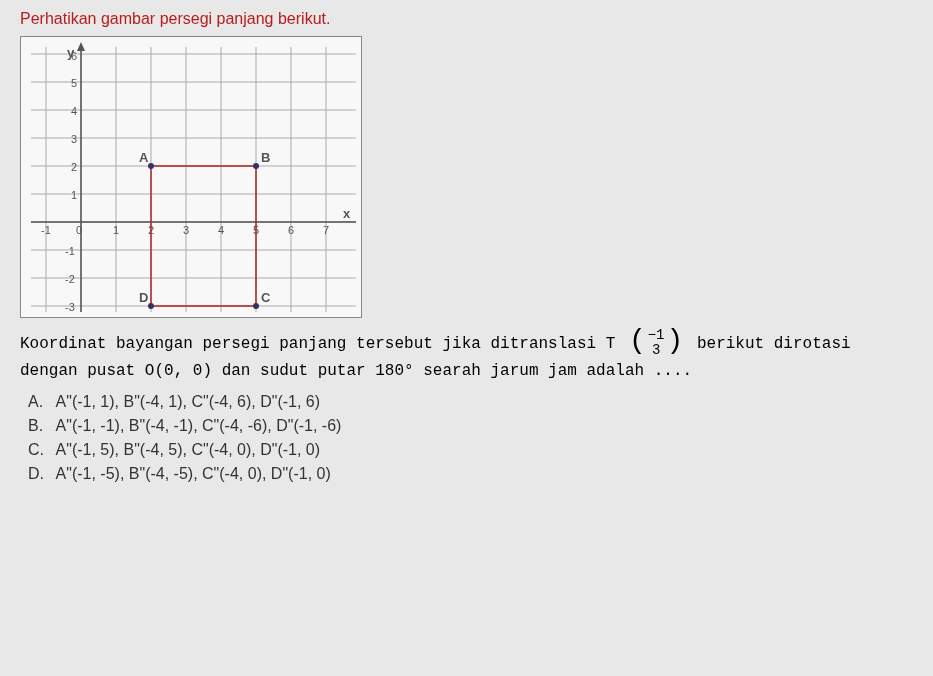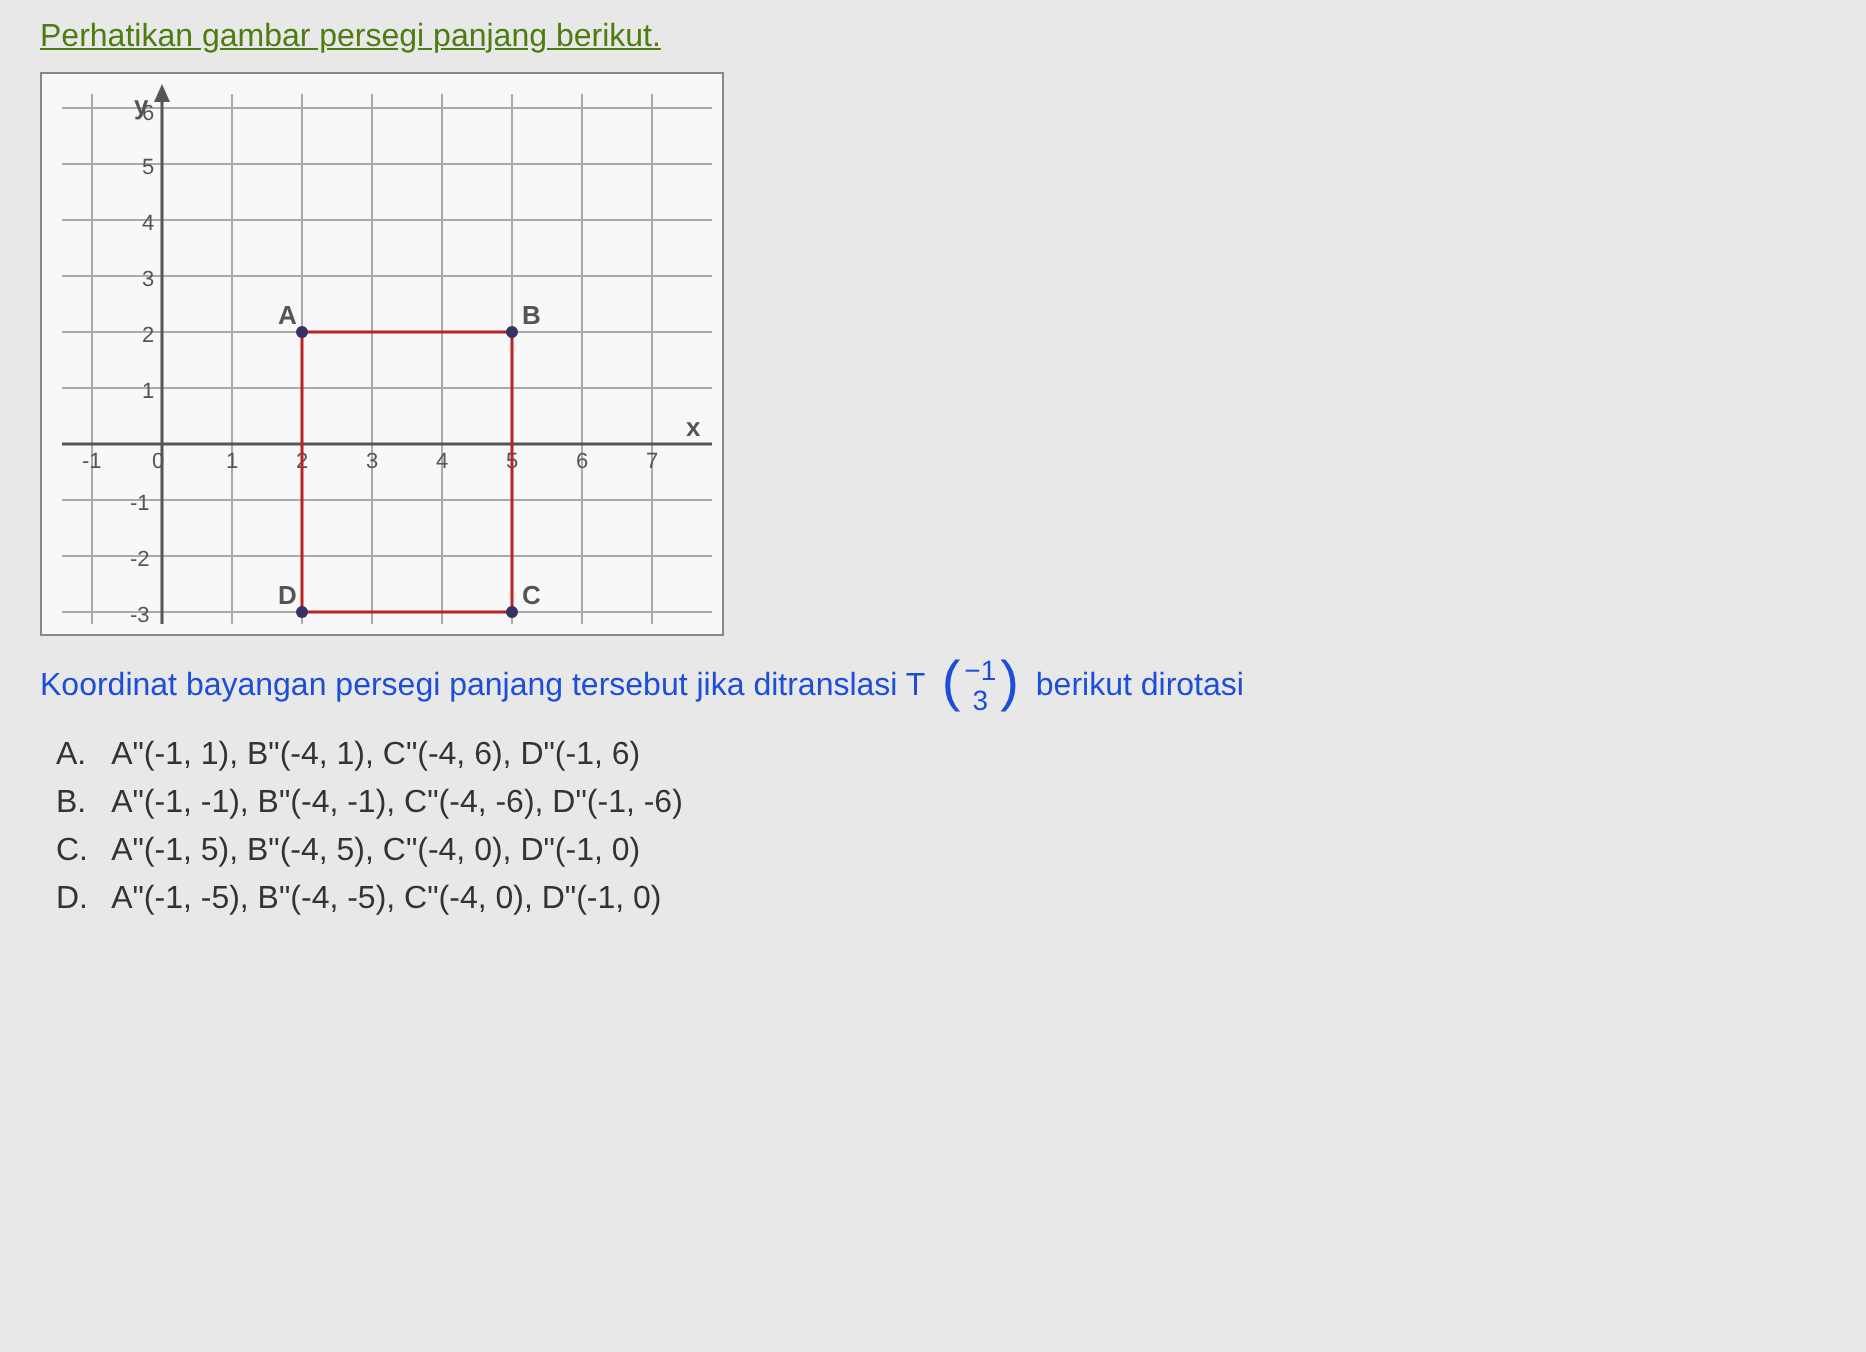--- a/index.html
+++ b/index.html
@@ -7,35 +7,35 @@
       padding: 10px 20px;
       font-family: Arial, sans-serif;
       font-size: 16px;
       color: #333;
       background: #e8e8e8;
       width: 933px;
       box-sizing: border-box;
     }
     .instruction {
       margin-bottom: 8px;
-      color: #4d7c0f;
-      text-decoration: underline;
+      color: #b91c1c;
     }
     .graph-container {
       border: 1px solid #888;
       width: 340px;
       height: 280px;
       position: relative;
       background: #f8f8f8;
       margin-bottom: 10px;
     }
     .question-text {
       margin: 10px 0;
       line-height: 1.5;
-      color: #1d4ed8;
+      color: #000000;
+      font-family: Liberation Mono, monospace;
     }
     .vector {
       display: inline-block;
       vertical-align: middle;
       margin: 0 4px;
     }
     .vector-paren {
       display: inline-block;
       font-size: 28px;
       vertical-align: middle;
@@ -156,20 +156,21 @@
     <text x="118" y="265" class="bold-label">D</text>
   </svg>
 </div>
 
 <div class="question-text">
   <span>Koordinat bayangan persegi panjang tersebut jika ditranslasi T</span>
   <span class="vector">
     <span class="vector-paren">(</span><span class="vector-col"><span>−1</span><br><span>3</span></span><span class="vector-paren">)</span>
   </span>
   <span>berikut dirotasi</span><br>
+  <span>dengan pusat O(0, 0) dan sudut putar 180° searah jarum jam adalah ....</span>
 </div>
 
 <div class="options">
   <div class="option">
     <span class="option-label">A.</span>
     <span>A"(-1, 1), B"(-4, 1), C"(-4, 6), D"(-1, 6)</span>
   </div>
   <div class="option">
     <span class="option-label">B.</span>
     <span>A"(-1, -1), B"(-4, -1), C"(-4, -6), D"(-1, -6)</span>

